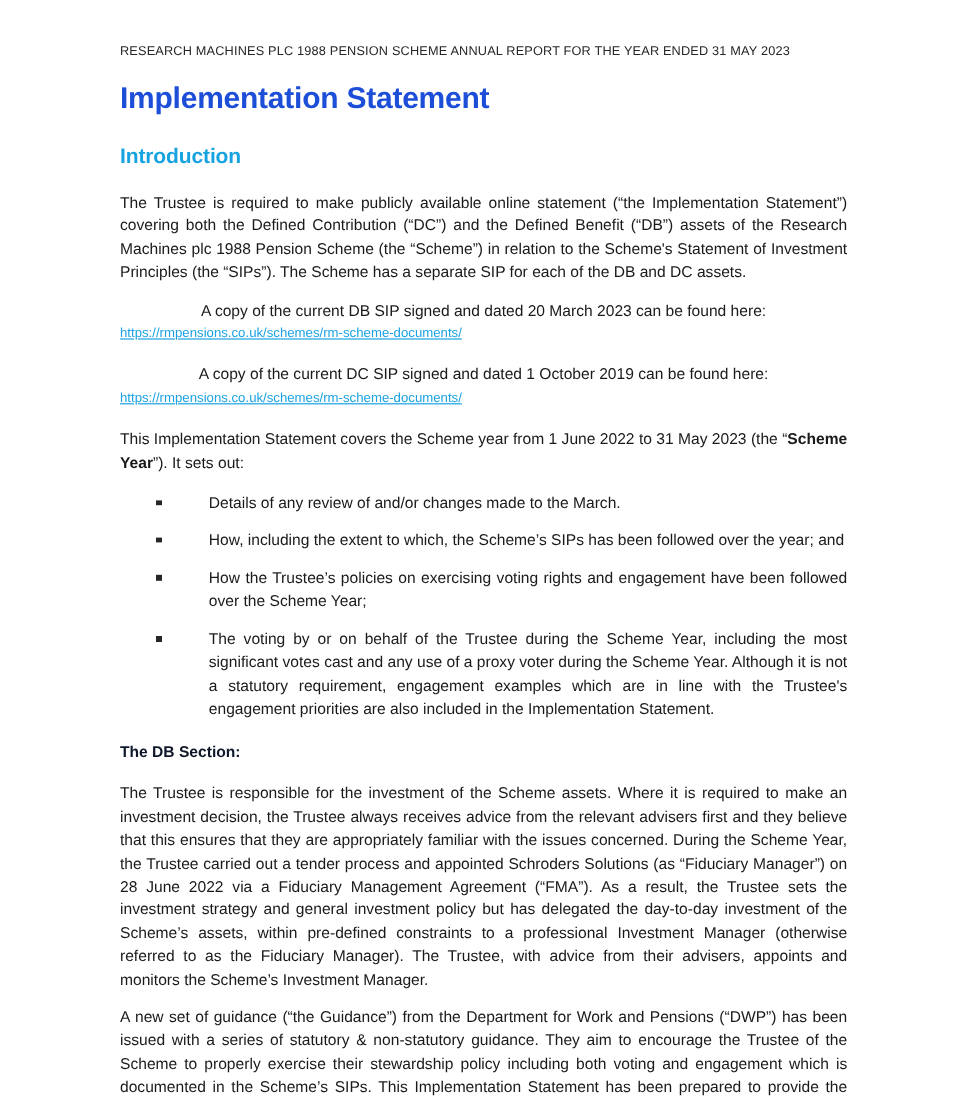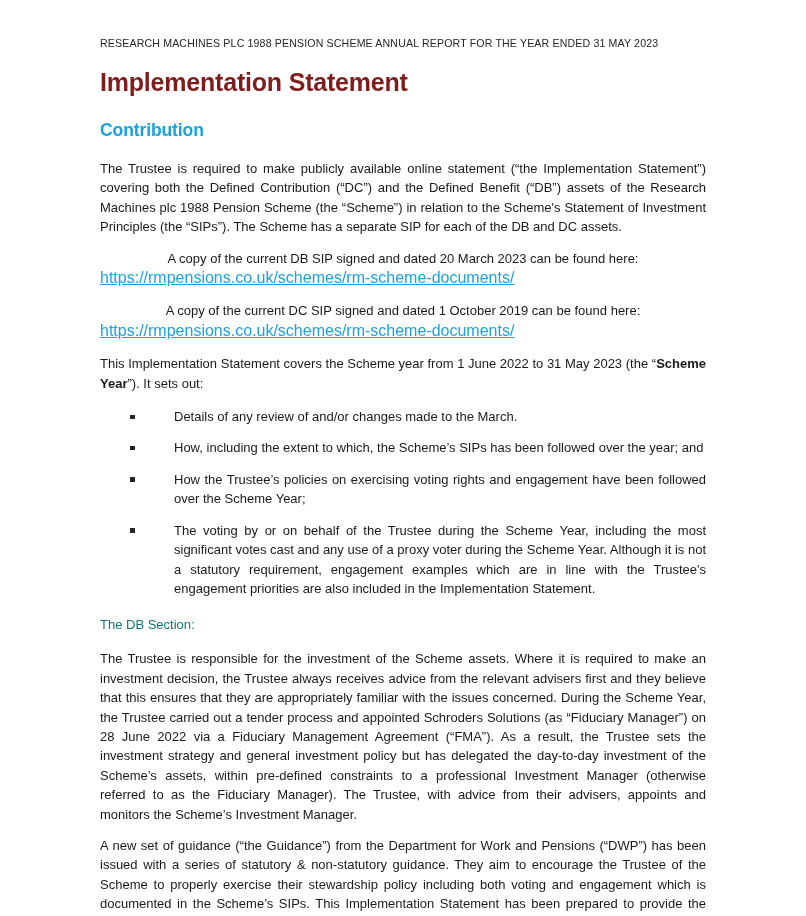--- a/index.html
+++ b/index.html
@@ -40,39 +40,39 @@
     white-space: nowrap;
     margin: 0 0 0 0;
     font-weight: 400;
   }
 
   
   .doc-title {
     font-size: 25px;
     line-height: 30px;
     font-weight: 700;
-    color: #7f1d1d;
+    color: #1d4ed8;
     margin: 17px 0 0 0;
     letter-spacing: -0.2px;
   }
 
   
   .h2-heading {
     font-size: 17.5px;
     line-height: 22px;
     font-weight: 700;
     color: #17a2e0;
     margin: 22px 0 0 0;
     letter-spacing: -0.1px;
   }
   .h3-heading {
     font-size: 13px;
     line-height: 17px;
-    font-weight: 400;
-    color: #0f766e;
+    font-weight: 700;
+    color: #0f172a;
     margin: 0;
   }
 
   
   p.body-para {
     font-size: 13px;
     line-height: 19.4px;
     margin: 0;
     text-align: justify;
     color: #1a1a1a;
@@ -83,21 +83,21 @@
   }
 
   .gap-12 { height: 12px; }
   .gap-14 { height: 14px; }
   .gap-16 { height: 16px; }
   .gap-18 { height: 18px; }
 
   a.doclink {
     color: #1ba2e2;
     text-decoration: underline;
-    font-size: 16px;
+    font-size: 11px;
     line-height: 19.4px;
     word-break: break-all;
   }
 
   strong { font-weight: 700; }
 
   
   ul.bullets {
     list-style: none;
     margin: 0;
@@ -131,21 +131,21 @@
 </head>
 <body>
 
 <div class="page">
   <div class="content">
 
     <div class="running-header">RESEARCH MACHINES PLC 1988 PENSION SCHEME ANNUAL REPORT FOR THE YEAR ENDED 31 MAY 2023</div>
 
     <h1 class="doc-title">Implementation Statement</h1>
 
-    <h2 class="h2-heading">Contribution</h2>
+    <h2 class="h2-heading">Introduction</h2>
 
     <div class="gap-18"></div>
 
     <p class="body-para">The Trustee is required to make publicly available online statement (“the Implementation Statement”) covering both the Defined Contribution (“DC”) and the Defined Benefit (“DB”) assets of the Research Machines plc 1988 Pension Scheme (the “Scheme”) in relation to the Scheme's Statement of Investment Principles (the “SIPs”). The Scheme has a separate SIP for each of the DB and DC assets.</p>
 
     <div class="gap-12"></div>
 
     <p class="body-para left">A copy of the current DB SIP signed and dated 20 March 2023 can be found here:</p>
 
     <div>

